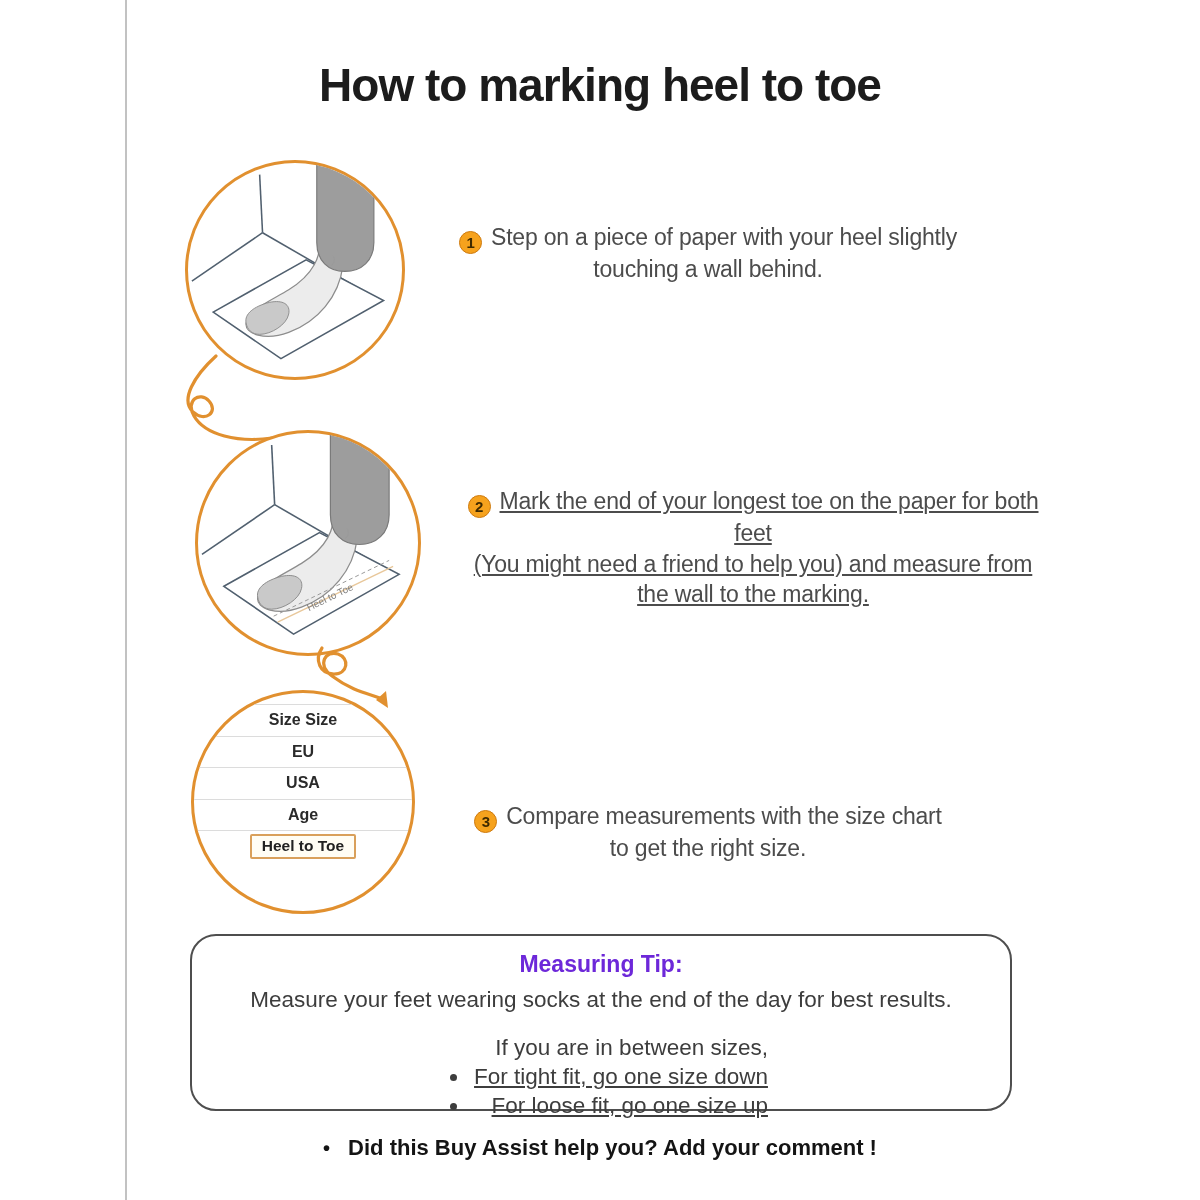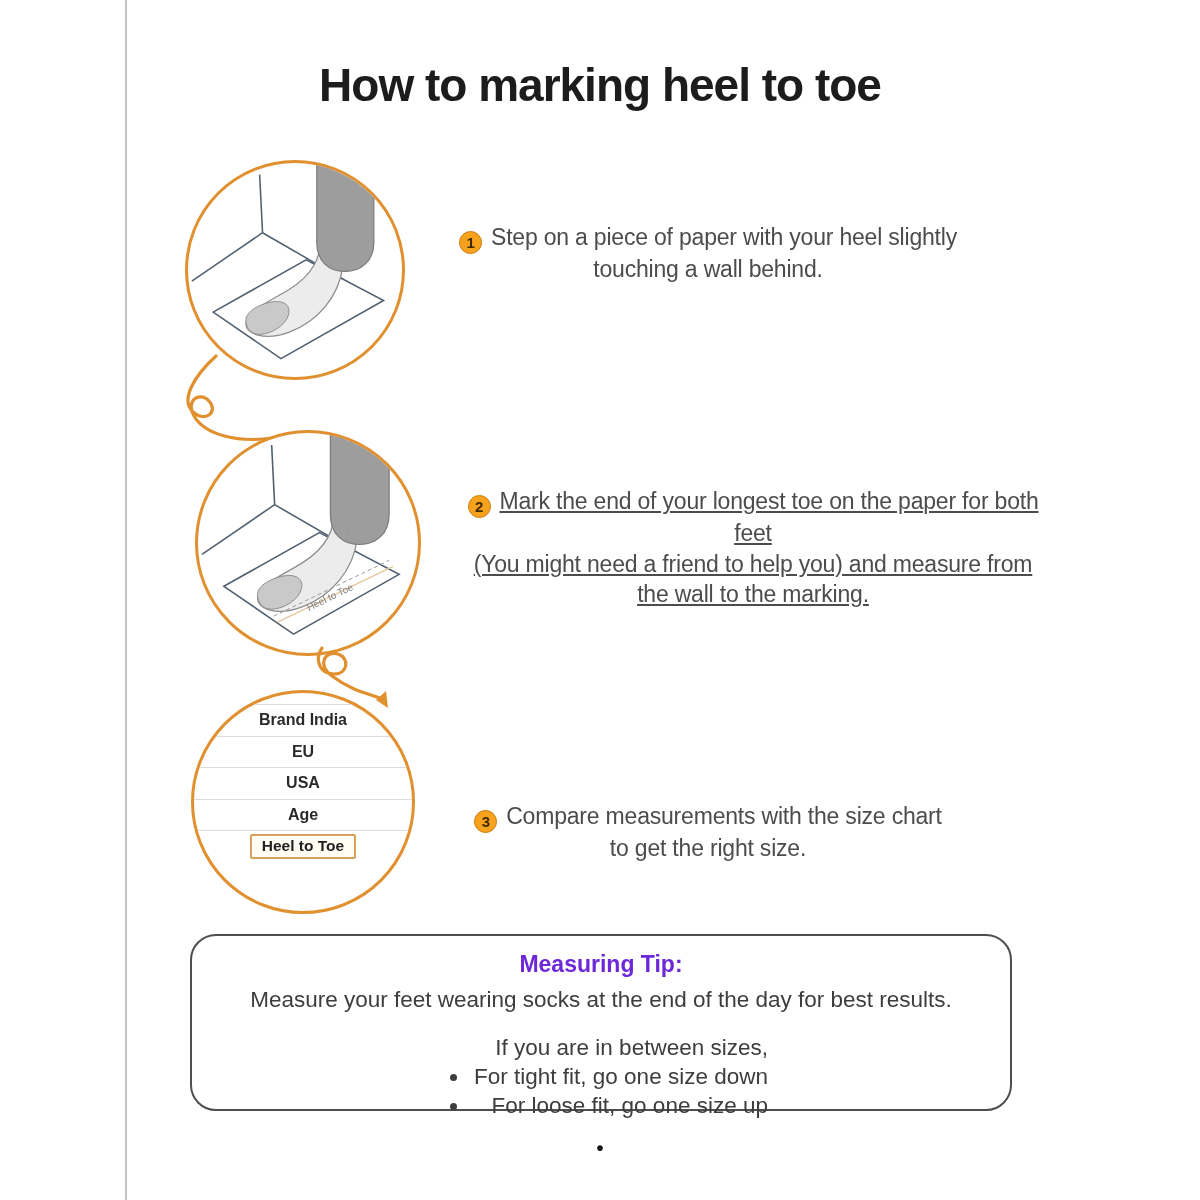--- a/index.html
+++ b/index.html
@@ -54,21 +54,21 @@
          vertical-align:-3px;white-space:normal;}
 
   
   .tip-box{position:absolute;left:190px;top:934px;width:822px;height:177px;
            border:2px solid #4e4e4e;border-radius:26px;background:#fff;
            text-align:center;font-size:22.5px;color:#3d3d3d;}
   .tip-title{margin-top:15px;font-size:23px;font-weight:bold;color:#6d28d9;}
   .tip-line1{margin-top:9px;}
   .tip-sub{width:fit-content;margin:22px auto 0;text-align:right;}
   .tip-sub ul{margin:1px 0 0 14px;padding-left:22px;line-height:29px;}
-  .tip-sub li{padding-left:4px;}
+  .tip-sub li{padding-left:4px;text-decoration:underline;}
 
   
   .footer{position:absolute;left:0;top:1135px;width:1200px;display:flex;
           justify-content:center;align-items:baseline;gap:18px;
           font-size:22px;font-weight:bold;color:#141414;}
   .footer-dot::before{content:"•";font-size:20px;}
 </style>
 </head>
 <body>
 
@@ -113,21 +113,21 @@
   </div>
 
   <svg class="connector" id="conn2" width="110" height="84" viewBox="0 0 110 84">
     <path d="M10,12 C2,24 8,38 22,38 C36,38 38,22 26,18 C14,14 4,28 20,40 C44,58 62,58 72,64" fill="none" stroke="#E1902F" stroke-width="3.2" stroke-linecap="round"></path>
     <polygon points="76,72 64,64 74,55" fill="#E1902F"></polygon>
   </svg>
 
   <div class="scene-circle" id="c3">
     <div class="chart-rows">
       <div class="chart-row">
-        <span>Brand India</span>
+        <span>Size Size</span>
       </div>
       <div class="chart-row">
         <span>EU</span>
       </div>
       <div class="chart-row">
         <span>USA</span>
       </div>
       <div class="chart-row">
         <span>Age</span>
       </div>
@@ -154,15 +154,16 @@
       <div>If you are in between sizes,</div>
       <ul>
         <li>For tight fit, go one size down</li>
         <li>For loose fit, go one size up</li>
       </ul>
     </div>
   </div>
 
   <div class="footer">
     <span class="footer-dot"></span>
+    <span>Did this Buy Assist help you? Add your comment !</span>
   </div>
 
 </div>
 
 </body></html>

